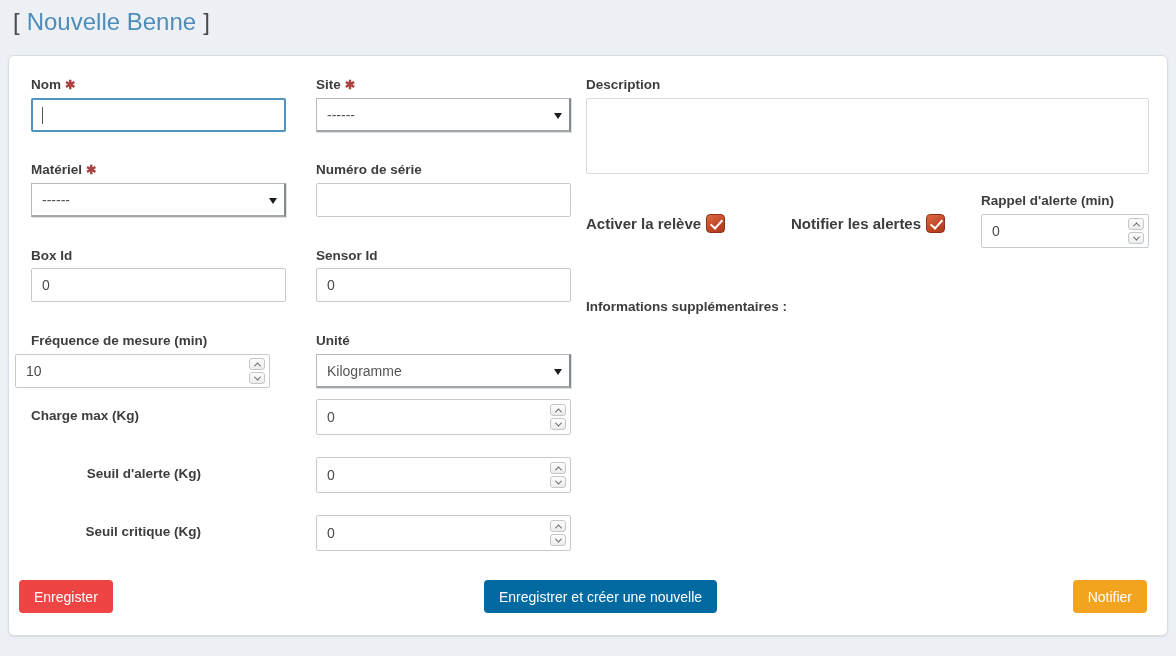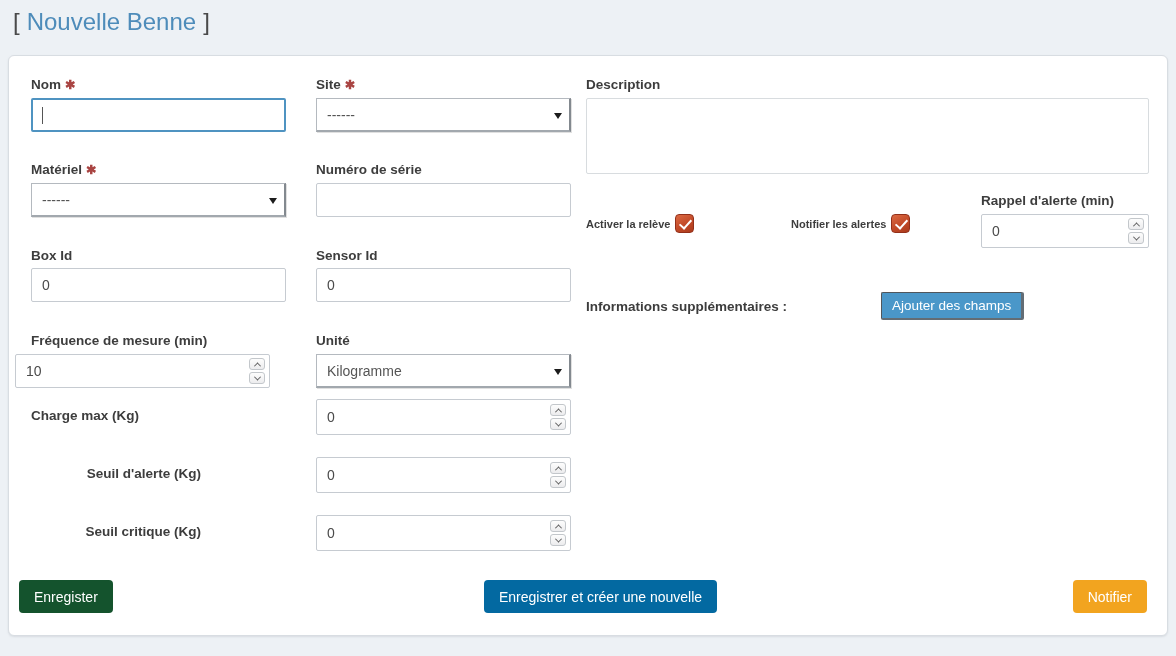--- a/index.html
+++ b/index.html
@@ -55,35 +55,35 @@
   .spin-btns { display:flex; flex-direction:column; gap:2px; margin-right:4px; }
   .spin-btn {
     width:16px; height:12px; border:1px solid #c3c7cb; border-radius:3px;
     background:linear-gradient(#fdfdfd,#ececee);
     display:flex; align-items:center; justify-content:center; cursor:pointer;
   }
   .chev { display:block; width:5px; height:5px; border-left:1.2px solid #5a5a5a; border-top:1.2px solid #5a5a5a; }
   .chev.up { transform:rotate(45deg) translate(1px,1px); }
   .chev.down { transform:rotate(225deg) translate(1px,1px); }
   .chk-group { position:absolute; display:flex; align-items:center; }
-  .chk-lbl { font-size:11px; font-weight:700; color:#3d3d3d; margin-right:5px; white-space:nowrap; }
+  .chk-lbl { font-size:15px; font-weight:700; color:#3d3d3d; margin-right:5px; white-space:nowrap; }
   .chk {
     width:19px; height:19px; border-radius:4px; position:relative; display:inline-block;
     background:linear-gradient(150deg,#dc6a43 0%, #c24a28 55%, #aa3a1c 100%);
     border:1px solid #93301a; cursor:pointer;
   }
   .chk::after {
     content:""; position:absolute; left:6px; top:2px; width:5px; height:10px;
     border-right:2.4px solid #fff; border-bottom:2.4px solid #fff; transform:rotate(42deg);
   }
   .btn {
     position:absolute; height:33px; border:none; border-radius:4px; color:#fff;
     font-size:14px; padding:0 15px; cursor:pointer; font-family:"Liberation Sans", sans-serif;
   }
-  .btn-green { background:#14532d; }
+  .btn-green { background:#ef4444; }
   .btn-blue { background:#0369a1; }
   .btn-orange { background:#f2a41f; }
   .btn-add {
     position:absolute; height:28px; background:#4a97c9; color:#fff; font-size:13.5px;
     border:1px solid #4f565c; border-right:3px solid #636d75; border-bottom:2px solid #636d75;
     border-radius:2px; padding:0 10px; cursor:pointer; font-family:"Liberation Sans", sans-serif;
   }
 </style>
 </head>
 <body>
@@ -134,21 +134,20 @@
     </span>
   </div>
 
   <label class="lbl" style="left:22px; top:192px;"><span>Box Id</span></label>
   <label class="lbl" style="left:307px; top:192px;"><span>Sensor Id</span></label>
 
   <input class="inp" style="left: 22px; top: 212px; width: 255px;" value="0">
   <input class="inp" style="left: 307px; top: 212px; width: 255px;" value="0">
 
   <label class="lbl" style="left:577px; top:243px;"><span>Informations supplémentaires :</span></label>
-  <button class="btn-add" style="left:872px; top:236px;">Ajouter des champs</button>
 
   <label class="lbl" style="left:22px; top:277px;"><span>Fréquence de mesure (min)</span></label>
   <label class="lbl" style="left:307px; top:277px;"><span>Unité</span></label>
 
   <div class="spin" style="left:6px; top:298px; width:255px;">
     <span class="spin-val">10</span>
     <span class="spin-btns">
       <span class="spin-btn">
           <i class="chev up"></i>
         </span>

